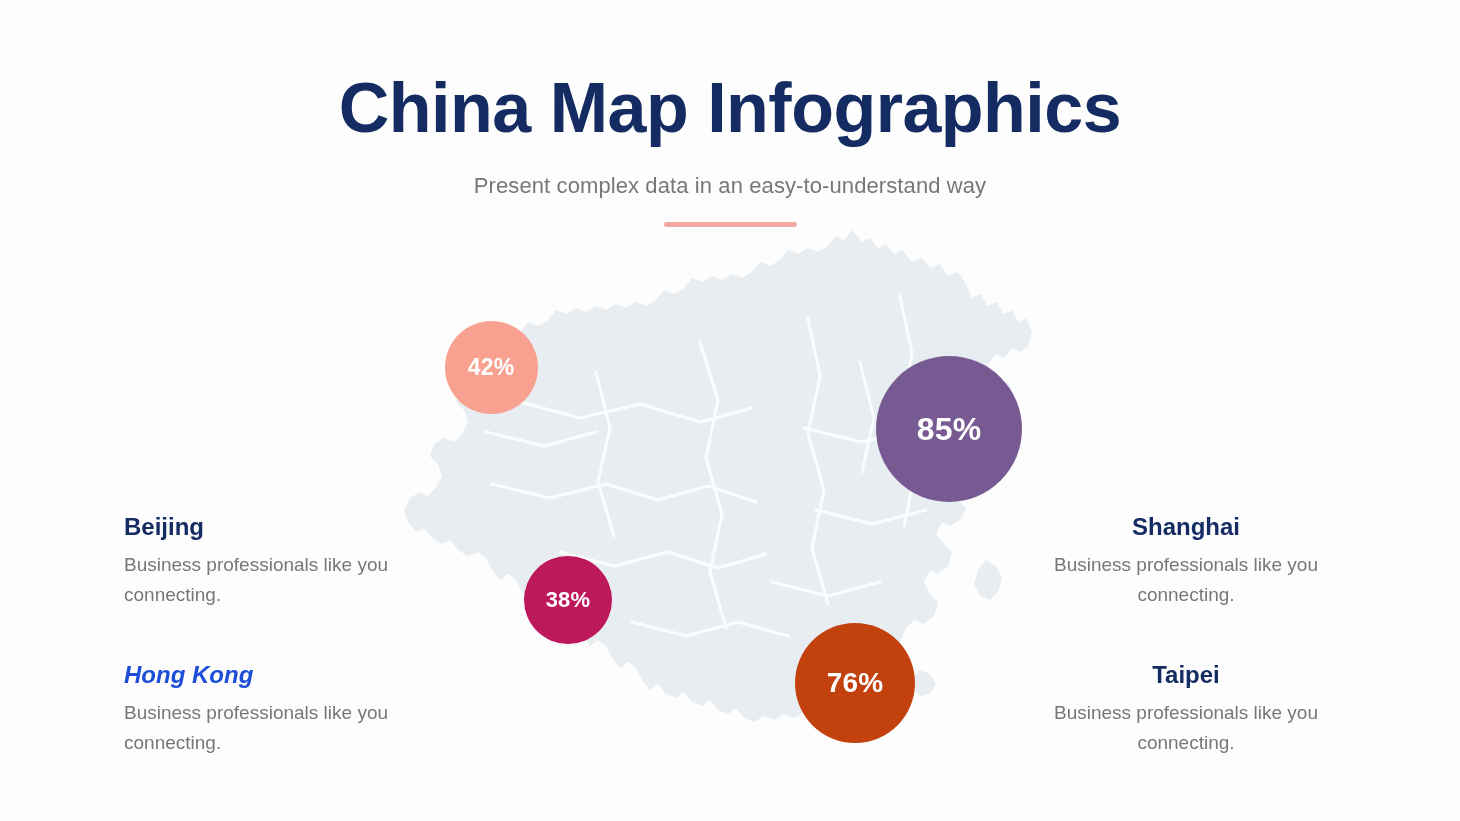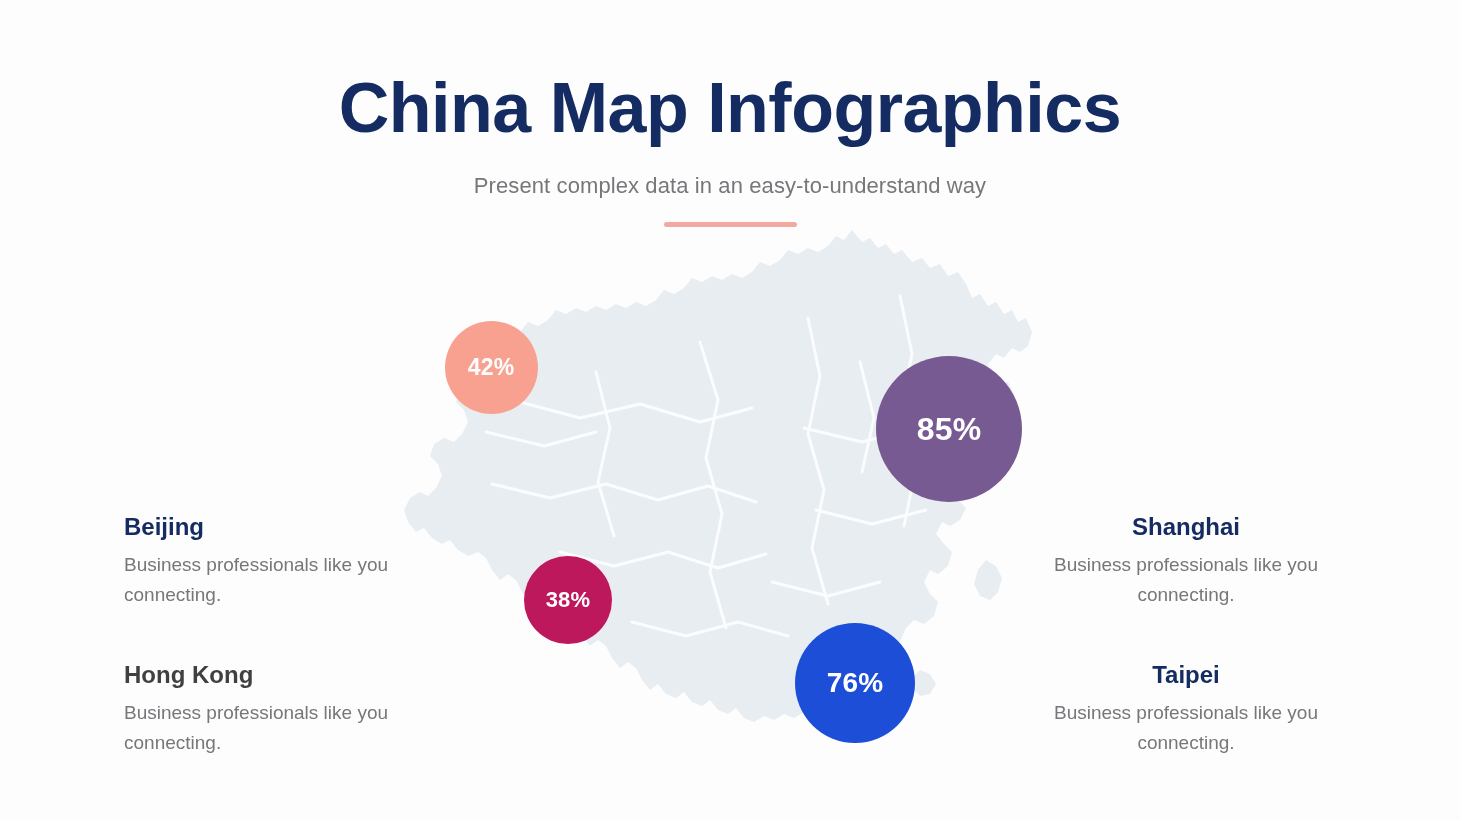--- a/index.html
+++ b/index.html
@@ -181,29 +181,29 @@
   </svg>
 
 </div>
 
 <div class="bubble bubble-beijing" style="background: rgb(249, 161, 145); width: 93px; height: 93px; left: 444.5px; top: 320.5px;">42%</div>
 
 <div class="bubble bubble-shanghai" style="background: rgb(119, 90, 146); width: 146px; height: 146px; left: 876px; top: 356px;">85%</div>
 
 <div class="bubble bubble-hongkong" style="background: #be185d; width: 88px; height: 88px; left: 524px; top: 556px;">38%</div>
 
-<div class="bubble bubble-taipei" style="background: #1d4ed8; width: 120px; height: 120px; left: 795px; top: 623px;">76%</div>
+<div class="bubble bubble-taipei" style="background: #c2410c; width: 120px; height: 120px; left: 795px; top: 623px;">76%</div>
 
 <div class="legend-col legend-left">
   <div class="legend-item">
     <p class="legend-title" style="color: rgb(21, 44, 99);">Beijing</p>
     <p class="legend-desc" style="color: rgb(119, 119, 123);">Business professionals like you connecting.</p>
   </div>
   <div class="legend-item">
-    <p class="legend-title" style="color: #404040;">Hong Kong</p>
+    <p class="legend-title" style="color: #1d4ed8; font-style: italic;">Hong Kong</p>
     <p class="legend-desc" style="color: rgb(119, 119, 123);">Business professionals like you connecting.</p>
   </div>
 </div>
 
 <div class="legend-col legend-right">
   <div class="legend-item">
     <p class="legend-title" style="color: rgb(21, 44, 99);">Shanghai</p>
     <p class="legend-desc" style="color: rgb(119, 119, 123);">Business professionals like you connecting.</p>
   </div>
   <div class="legend-item">

